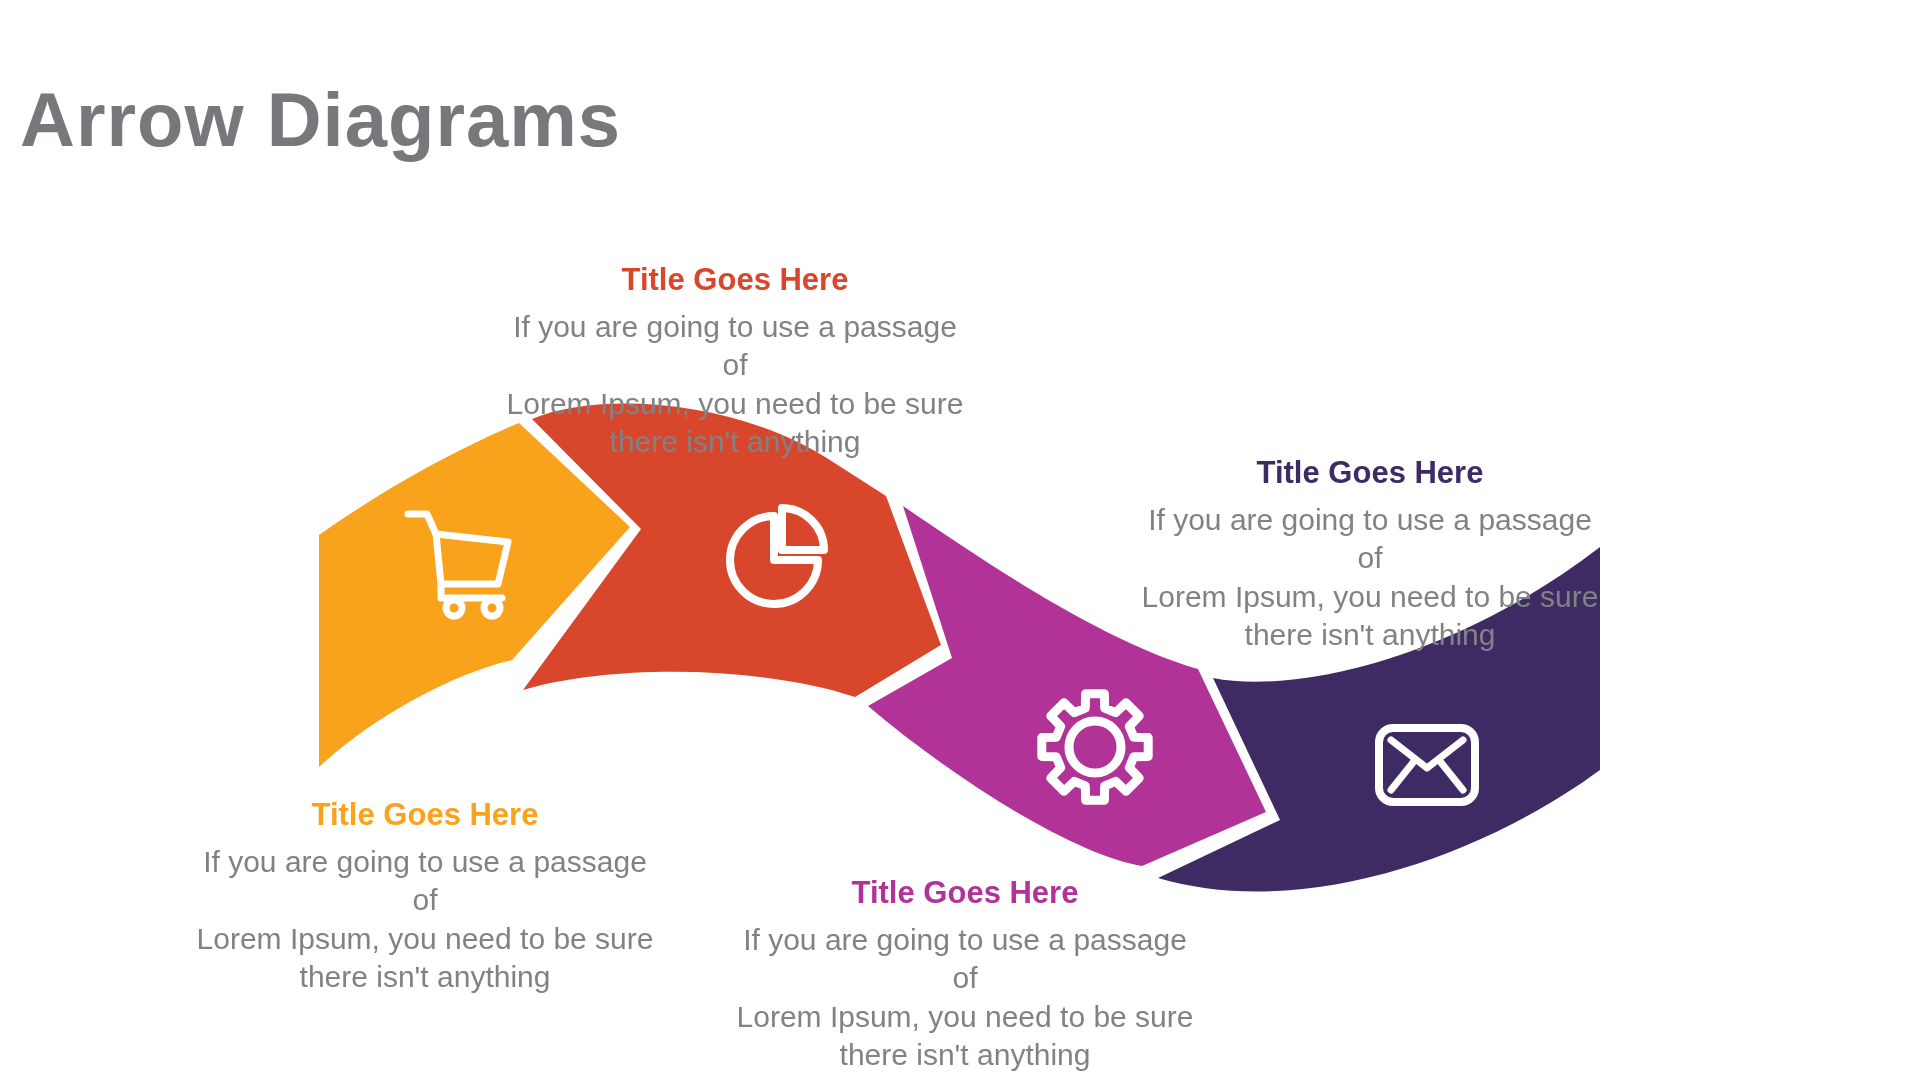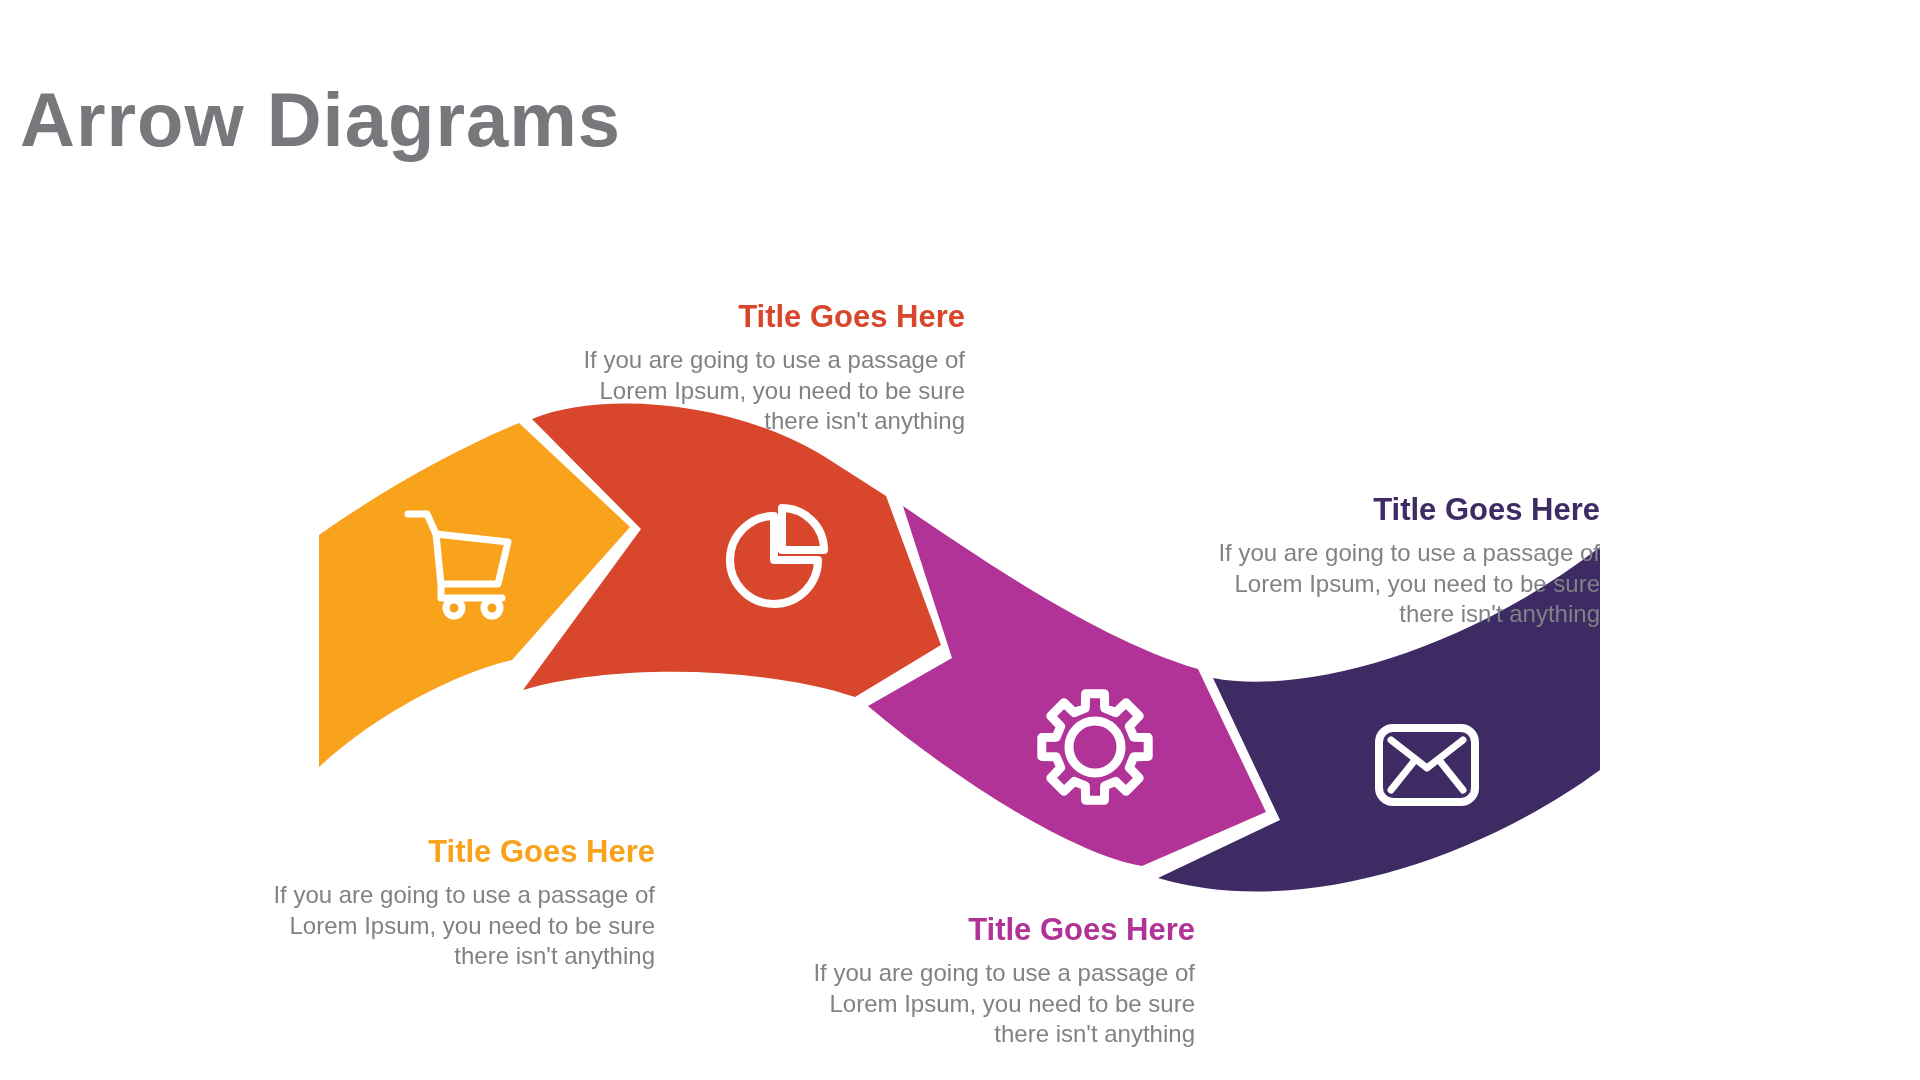--- a/index.html
+++ b/index.html
@@ -2,23 +2,23 @@
 <html><head>
 <meta charset="utf-8">
 <style>
   html,body{margin:0;padding:0;background:#fff;width:1920px;height:1080px;overflow:hidden;}
   .canvas{position:relative;width:1920px;height:1080px;background:#ffffff;font-family:"Liberation Sans",sans-serif;}
   .slide-title{position:absolute;top:76px;left:0;width:100%;text-align:left;
     font-size:76px;font-weight:700;color:#77787b;letter-spacing:1px;margin-left:20px;}
   .slide-subtitle{position:absolute;top:188px;left:0;width:100%;text-align:center;
     font-size:28px;font-weight:400;color:#a7a9ac;}
   .ribbon{position:absolute;left:0;top:0;width:1920px;height:1080px;}
-  .step-block{position:absolute;width:460px;text-align:right;margin-top:37px;}
+  .step-block{position:absolute;width:460px;text-align:center;}
   .step-title{font-size:31px;font-weight:bold;margin:0 0 10px 0;}
-  .step-body{font-size:24px;line-height:1.28;color:#808285;}
+  .step-body{font-size:30px;line-height:1.28;color:#808285;}
   .step-body .line{display:block;}
   .icon-svg{position:absolute;}
   #block-step1{left:195px;top:797px;}
   #block-step2{left:505px;top:262px;}
   #block-step3{left:735px;top:875px;}
   #block-step4{left:1140px;top:455px;}
 </style>
 </head>
 <body>
 

